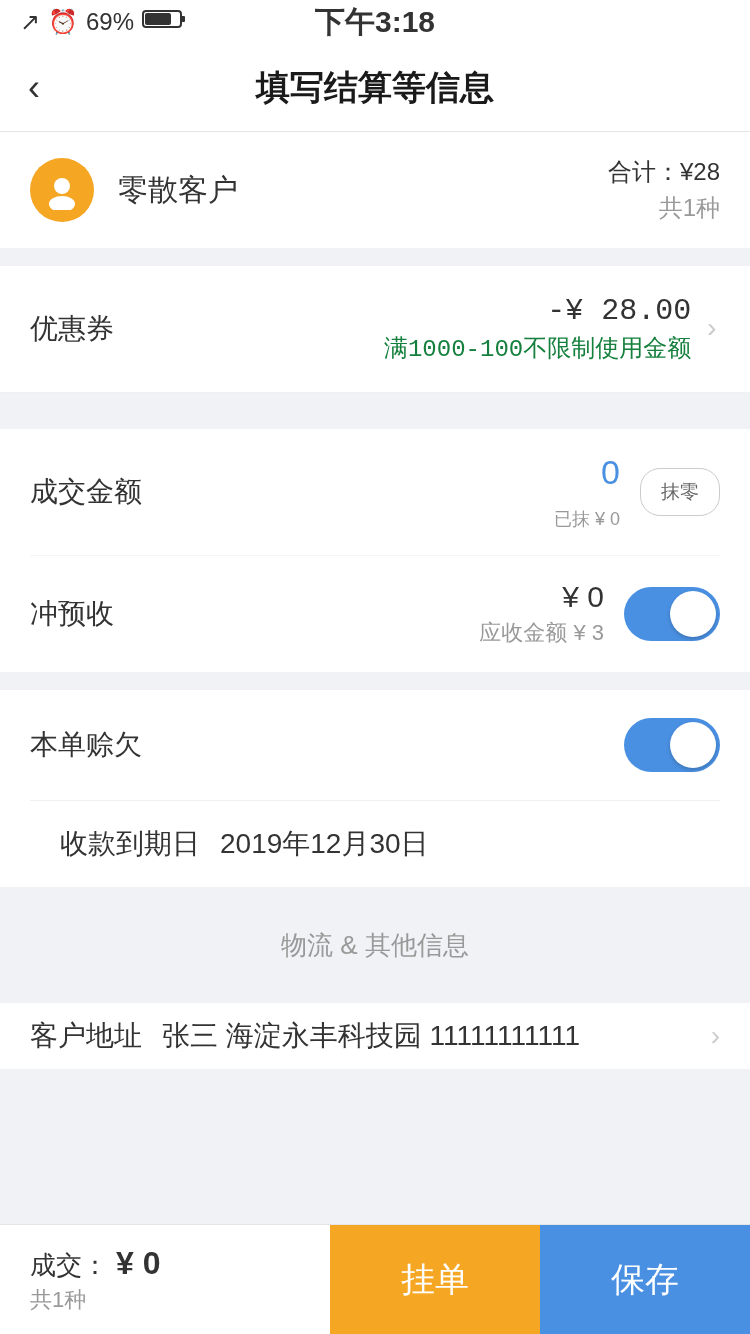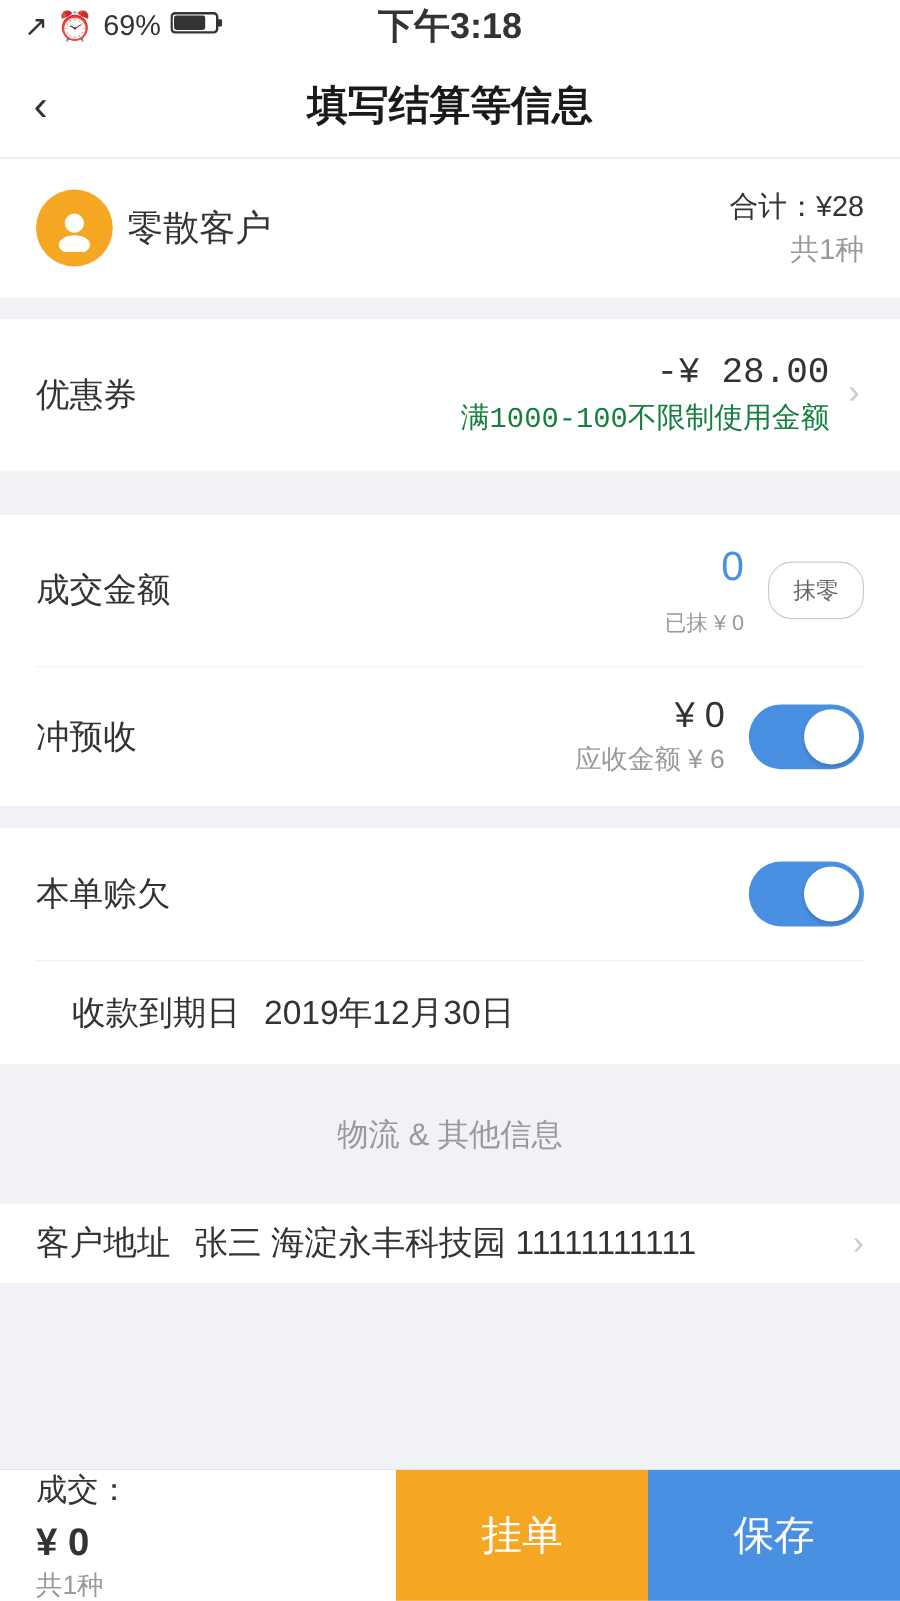--- a/index.html
+++ b/index.html
@@ -63,21 +63,21 @@
     .customer-row {
       display: flex;
       align-items: center;
       justify-content: space-between;
       padding: 24px 30px;
       background: #fff;
     }
     .customer-left {
       display: flex;
       align-items: center;
-      gap: 12px;
+      gap: 24px;
     }
     .customer-avatar {
       width: 64px;
       height: 64px;
       border-radius: 50%;
       background: #f5a623;
       display: flex;
       align-items: center;
       justify-content: center;
     }
@@ -415,21 +415,21 @@
       </div>
       <button class="round-btn">抹零</button>
     </div>
   </div>
 
   <div class="amount-row">
     <span class="amount-label">冲预收</span>
     <div class="amount-right">
       <div class="deal-right-wrap">
         <div class="prepaid-value">¥ 0</div>
-        <div class="prepaid-sub">应收金额 ¥ 6</div>
+        <div class="prepaid-sub">应收金额 ¥ 3</div>
       </div>
       <div class="toggle">
         <div class="toggle-knob"></div>
       </div>
     </div>
   </div>
 </div>
 
 <div class="divider"></div>
 
@@ -459,21 +459,21 @@
     <span class="address-label">客户地址</span>
     <span class="address-value">张三 海淀永丰科技园 11111111111</span>
     <span class="chevron-right">›</span>
   </div>
 </div>
 
 <div class="bottom-spacer"></div>
 
 <div class="bottom-bar">
   <div class="bottom-info">
-    <div style="display:flex;align-items:baseline;gap:8px;flex-direction:column;">
+    <div style="display:flex;align-items:baseline;gap:8px;">
       <span class="bottom-deal-label">成交：</span>
       <span class="bottom-deal-amount">¥ 0</span>
     </div>
     <div class="bottom-count">共1种</div>
   </div>
   <div class="bottom-btn-hold">
     <span class="bottom-btn-label">挂单</span>
   </div>
   <div class="bottom-btn-save">
     <span class="bottom-btn-label">保存</span>

